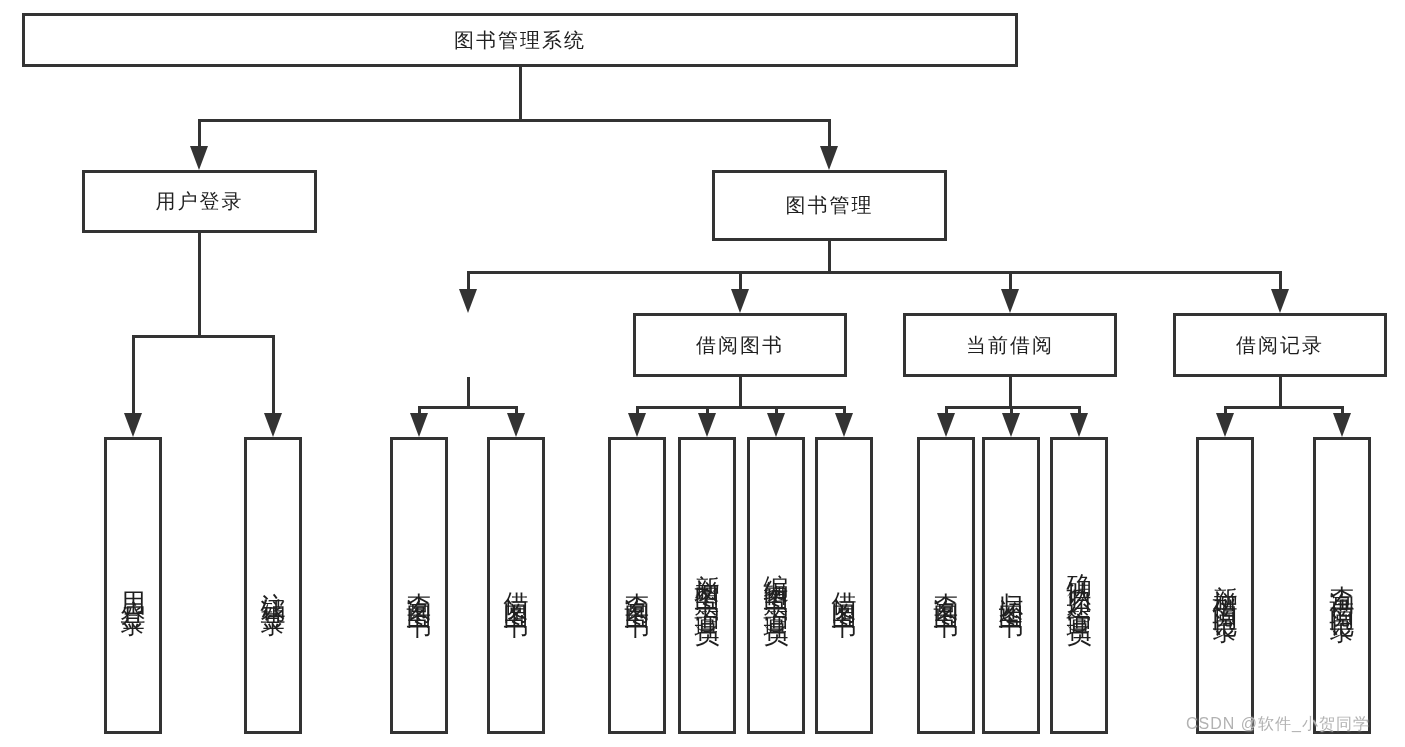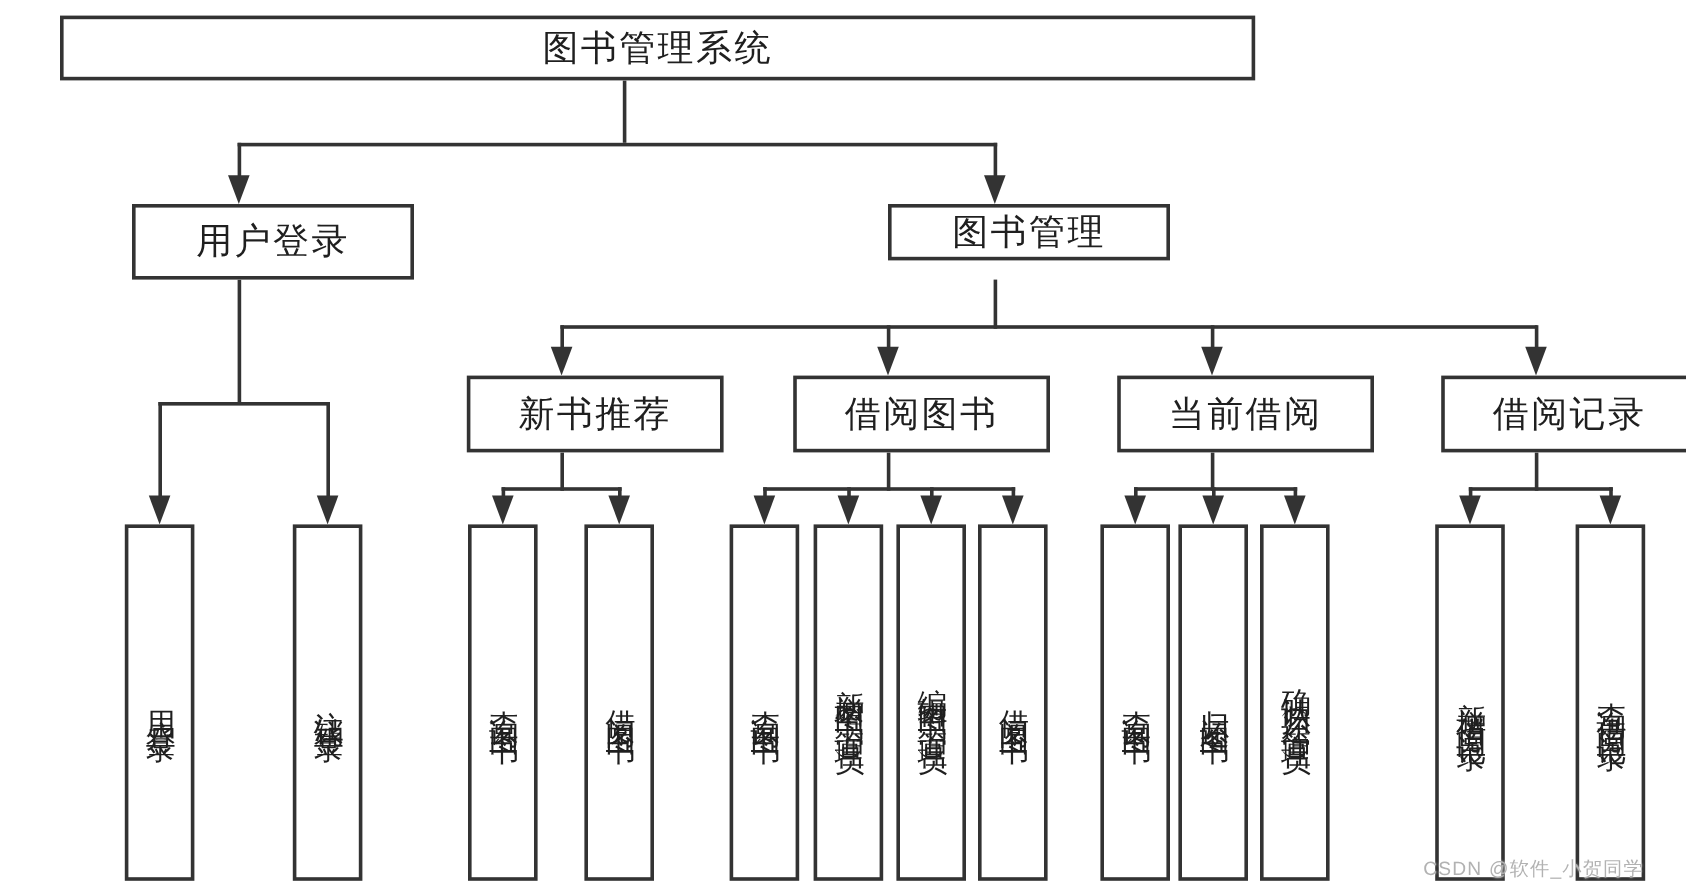--- a/index.html
+++ b/index.html
@@ -12,24 +12,23 @@
     background:var(--page-background,#ffffff);
     overflow:hidden;
     color:var(--text,#1f1f1f);
   }
   
   .hbox{
     position:absolute;
     border:3px solid var(--line,#333333);
     background:var(--box-background,#ffffff);
     display:flex; align-items:center; justify-content:center;
-    font-size:30px; letter-spacing:2px;
+    font-size:20px; letter-spacing:2px;
     color:var(--text,#1f1f1f);
     z-index:2;
-    margin-left:28px;
   }
   .vbox{
     position:absolute;
     top:437px; width:58px; height:297px;
     border:3px solid var(--line,#333333);
     background:var(--box-background,#ffffff);
     display:flex; align-items:center; justify-content:center;
     z-index:2;
   }
   .vtext{
@@ -68,41 +67,40 @@
   <div class="hbox" style="left:22px;top:13px;width:996px;height:54px;">图书管理系统</div>
 
   <div class="ln" style="left:519px;top:67px;width:3px;height:52px;"></div>
   <div class="ln" style="left:198px;top:119px;width:633px;height:3px;"></div>
   <div class="ln" style="left:198px;top:119px;width:3px;height:31px;"></div>
   <div class="ln" style="left:828px;top:119px;width:3px;height:31px;"></div>
   <div class="arrow" style="left:190px;top:146px;"></div>
   <div class="arrow" style="left:820px;top:146px;"></div>
 
   <div class="hbox" style="left:82px;top:170px;width:235px;height:63px;">用户登录</div>
-  <div class="hbox" style="left:712px;top:170px;width:235px;height:47px;">图书管理</div>
+  <div class="hbox" style="left:712px;top:170px;width:235px;height:71px;">图书管理</div>
 
   <div class="ln" style="left:198px;top:233px;width:3px;height:104px;"></div>
   <div class="ln" style="left:132px;top:335px;width:143px;height:3px;"></div>
   <div class="ln" style="left:132px;top:335px;width:3px;height:82px;"></div>
   <div class="ln" style="left:272px;top:335px;width:3px;height:82px;"></div>
   <div class="arrow" style="left:124px;top:413px;"></div>
   <div class="arrow" style="left:264px;top:413px;"></div>
 
   <div class="ln" style="left:828px;top:233px;width:3px;height:41px;"></div>
   <div class="ln" style="left:467px;top:271px;width:814px;height:3px;"></div>
   <div class="ln" style="left:467px;top:271px;width:3px;height:22px;"></div>
   <div class="ln" style="left:739px;top:271px;width:3px;height:22px;"></div>
   <div class="ln" style="left:1009px;top:271px;width:3px;height:22px;"></div>
   <div class="ln" style="left:1279px;top:271px;width:3px;height:22px;"></div>
   <div class="arrow" style="left:459px;top:289px;"></div>
   <div class="arrow" style="left:731px;top:289px;"></div>
   <div class="arrow" style="left:1001px;top:289px;"></div>
   <div class="arrow" style="left:1271px;top:289px;"></div>
 
-  <div class="hbox" style="left:361px;top:313px;width:214px;height:64px;">新书推荐</div>
   <div class="hbox" style="left:633px;top:313px;width:214px;height:64px;">借阅图书</div>
   <div class="hbox" style="left:903px;top:313px;width:214px;height:64px;">当前借阅</div>
   <div class="hbox" style="left:1173px;top:313px;width:214px;height:64px;">借阅记录</div>
 
   <div class="ln" style="left:467px;top:377px;width:3px;height:32px;"></div>
   <div class="ln" style="left:418px;top:406px;width:100px;height:3px;"></div>
   <div class="ln" style="left:418px;top:406px;width:3px;height:12px;"></div>
   <div class="ln" style="left:515px;top:406px;width:3px;height:12px;"></div>
   <div class="arrow" style="left:410px;top:413px;"></div>
   <div class="arrow" style="left:507px;top:413px;"></div>

